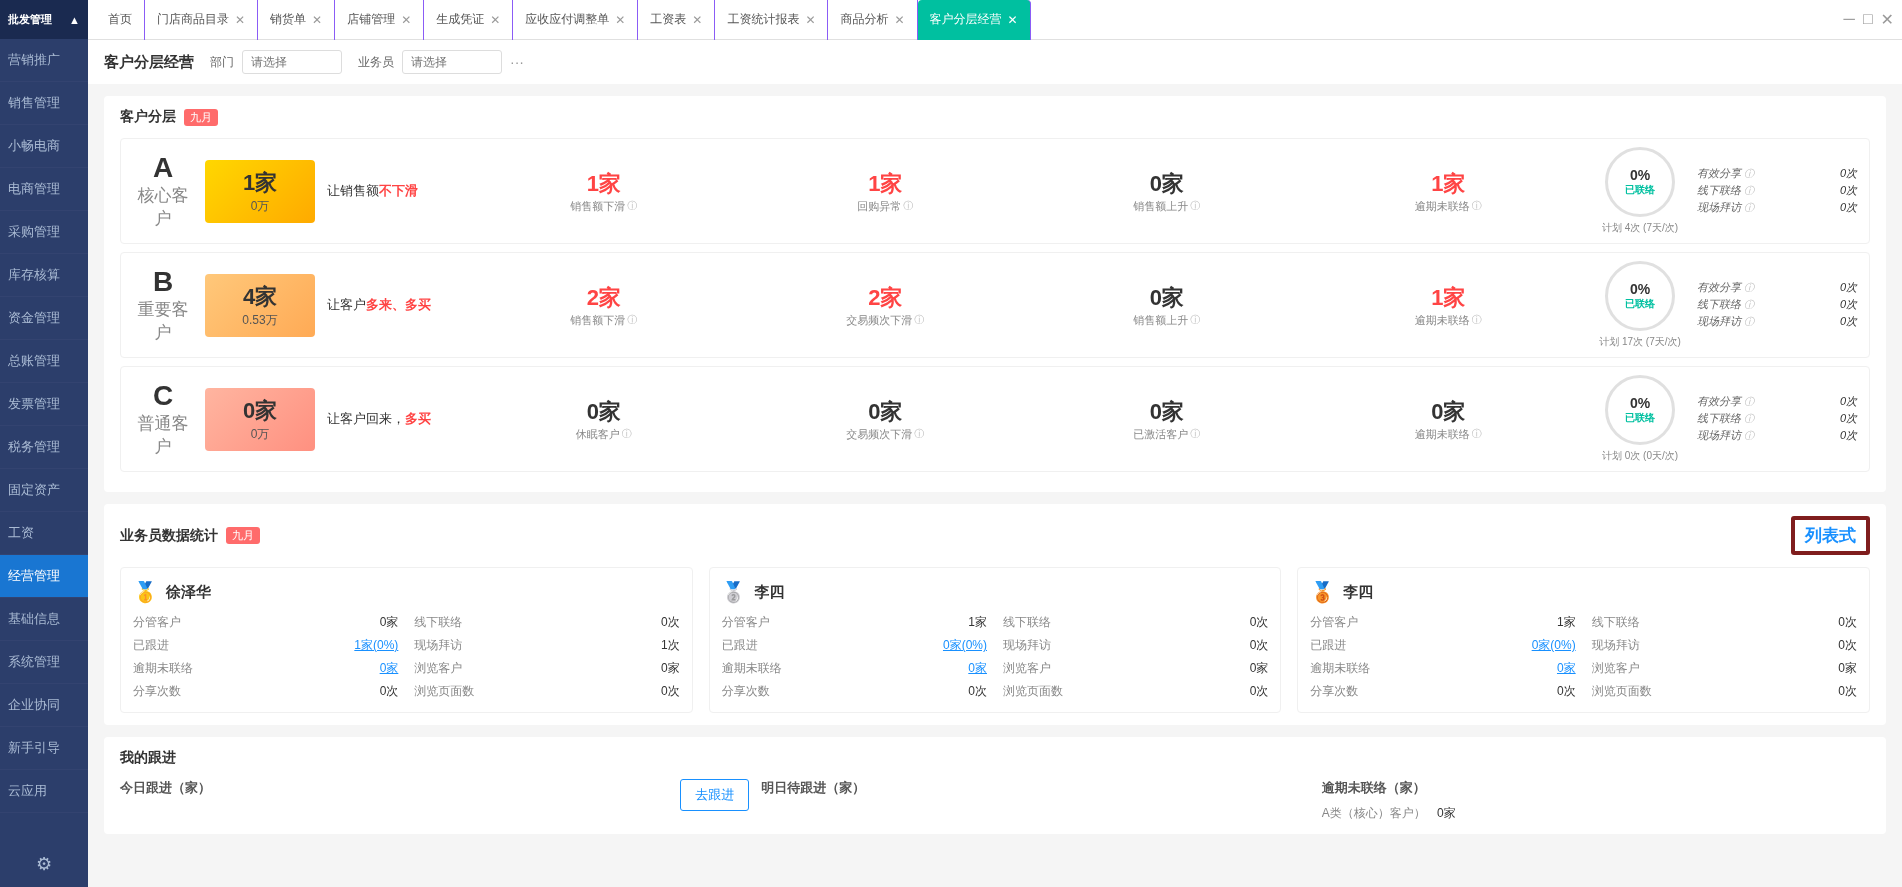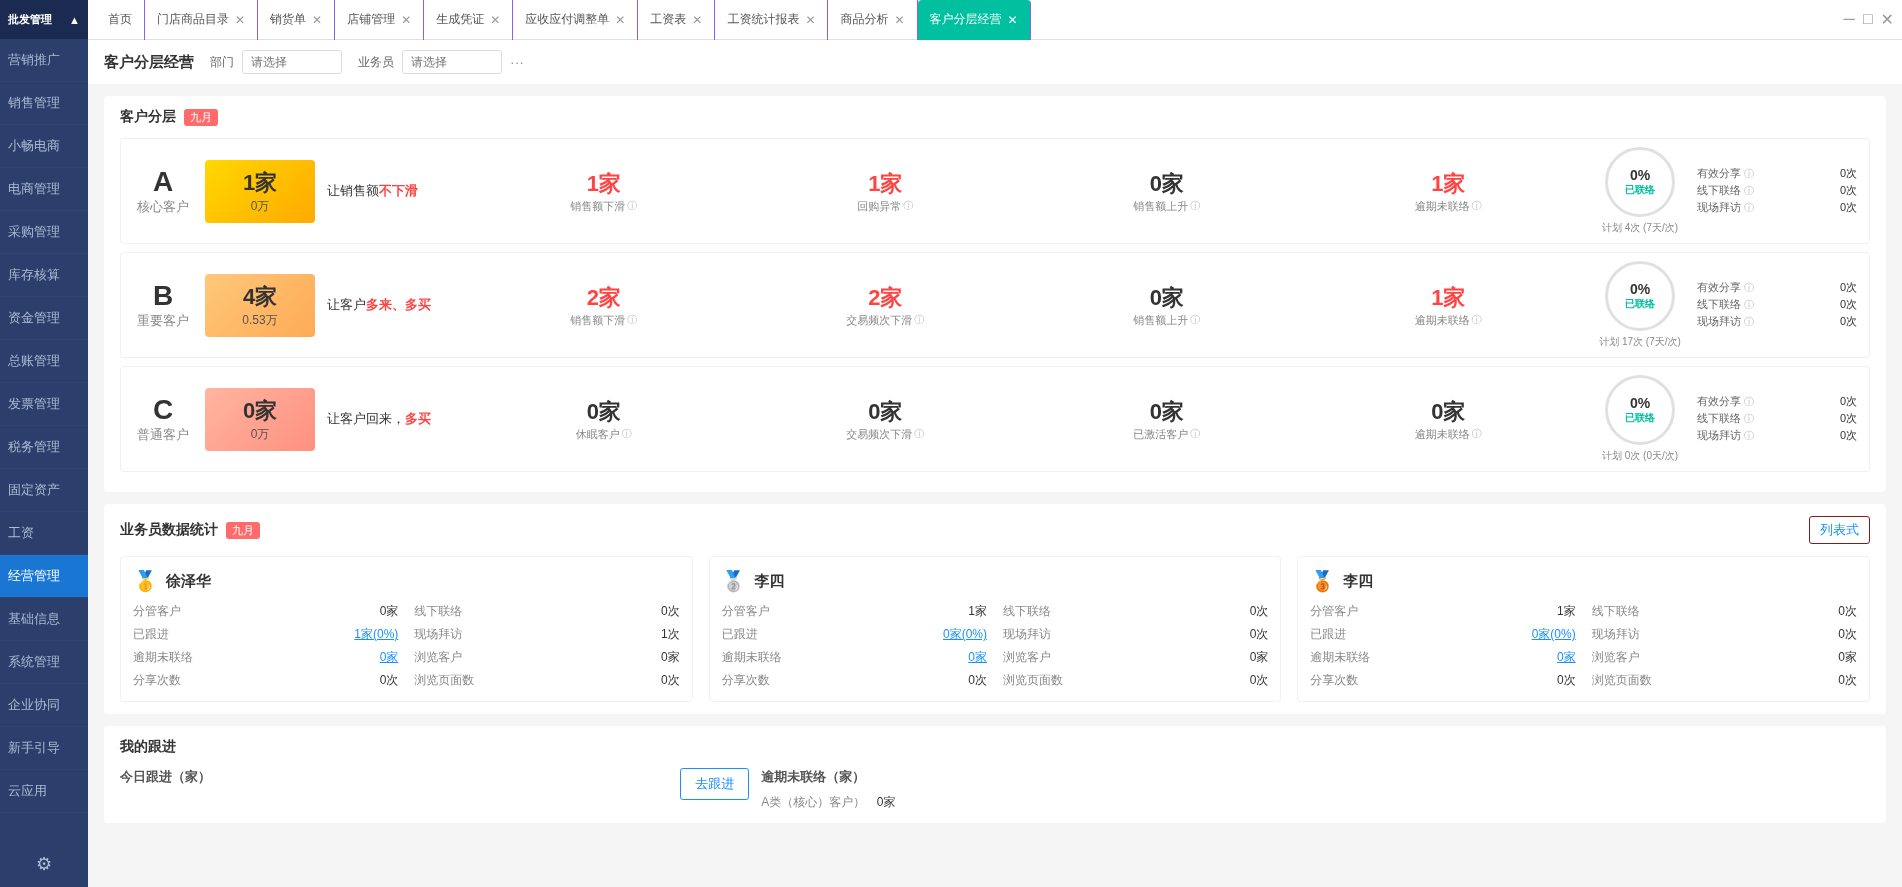--- a/index.html
+++ b/index.html
@@ -137,47 +137,48 @@
     .section-title { font-size: 14px; font-weight: bold; color: #333; }
     .section-badge {
       background: #ff6b6b;
       color: #fff;
       border-radius: 3px;
       padding: 1px 6px;
       font-size: 11px;
     }
     .section-header-right { margin-left: auto; }
     .btn-list-view {
-      border: 1px solid #7f1d1d;
+      border: 4px solid #7f1d1d;
       color: #1890ff;
       background: #fff;
       border-radius: 3px;
       padding: 4px 10px;
-      font-size: 13px;
+      font-size: 17px;
       cursor: pointer;
+      font-weight: bold;
     }
 
     
     .tier-row {
       display: flex;
       align-items: center;
       border: 1px solid #f0f0f0;
       border-radius: 4px;
       margin-bottom: 8px;
       padding: 8px 12px;
       gap: 12px;
       background: #fff;
     }
     .tier-label {
       width: 60px;
       flex-shrink: 0;
       text-align: center;
     }
     .tier-letter { font-size: 28px; font-weight: bold; color: #333; }
-    .tier-name { font-size: 13px; color: #888; }
+    .tier-name { font-size: 17px; color: #888; }
     .tier-count-box {
       width: 110px;
       flex-shrink: 0;
       border-radius: 4px;
       padding: 8px 12px;
       text-align: center;
     }
     .tier-count-box.a { background: linear-gradient(135deg, #ffd700 0%, #ffaa00 100%); }
     .tier-count-box.b { background: linear-gradient(135deg, #ffc87a 0%, #ffaa55 100%); }
     .tier-count-box.c { background: linear-gradient(135deg, #ffb5a0 0%, #ff9080 100%); }
@@ -217,21 +218,21 @@
     }
     .circle-pct { font-size: 14px; font-weight: bold; color: #333; }
     .circle-label { font-size: 10px; color: #00c0a0; font-weight: bold; }
     .circle-sub { font-size: 10px; color: #888; }
     .tier-right-stats {
       width: 160px;
       flex-shrink: 0;
       font-size: 11px;
       color: #666;
     }
-    .tier-right-stat-row { display: flex; justify-content: space-between; margin-bottom: 2px; }
+    .tier-right-stat-row { display: flex; justify-content: space-between; margin-bottom: 2px; font-style: italic; }
     .tier-right-stat-val { color: #333; }
 
     
     .staff-grid {
       display: grid;
       grid-template-columns: 1fr 1fr 1fr;
       gap: 16px;
     }
     .staff-card {
       border: 1px solid #f0f0f0;
@@ -634,20 +635,23 @@
         <span class="section-title">我的跟进</span>
       </div>
       <div class="followup-grid">
         <div class="followup-col">
           <div class="followup-col-title">今日跟进（家）</div>
         </div>
         <div style="display:flex; align-items:center;">
           <button class="followup-btn">去跟进</button>
         </div>
         <div class="followup-col">
+          <div class="followup-col-title">明日待跟进（家）</div>
+        </div>
+        <div class="followup-col">
           <div class="followup-col-title">逾期未联络（家）</div>
           <div style="font-size:12px; color:#888; margin-top:4px;">
             <span>A类（核心）客户）</span>
             <span style="color:#333; margin-left:8px;">0家</span>
           </div>
         </div>
       </div>
     </div>
 
   </div>

